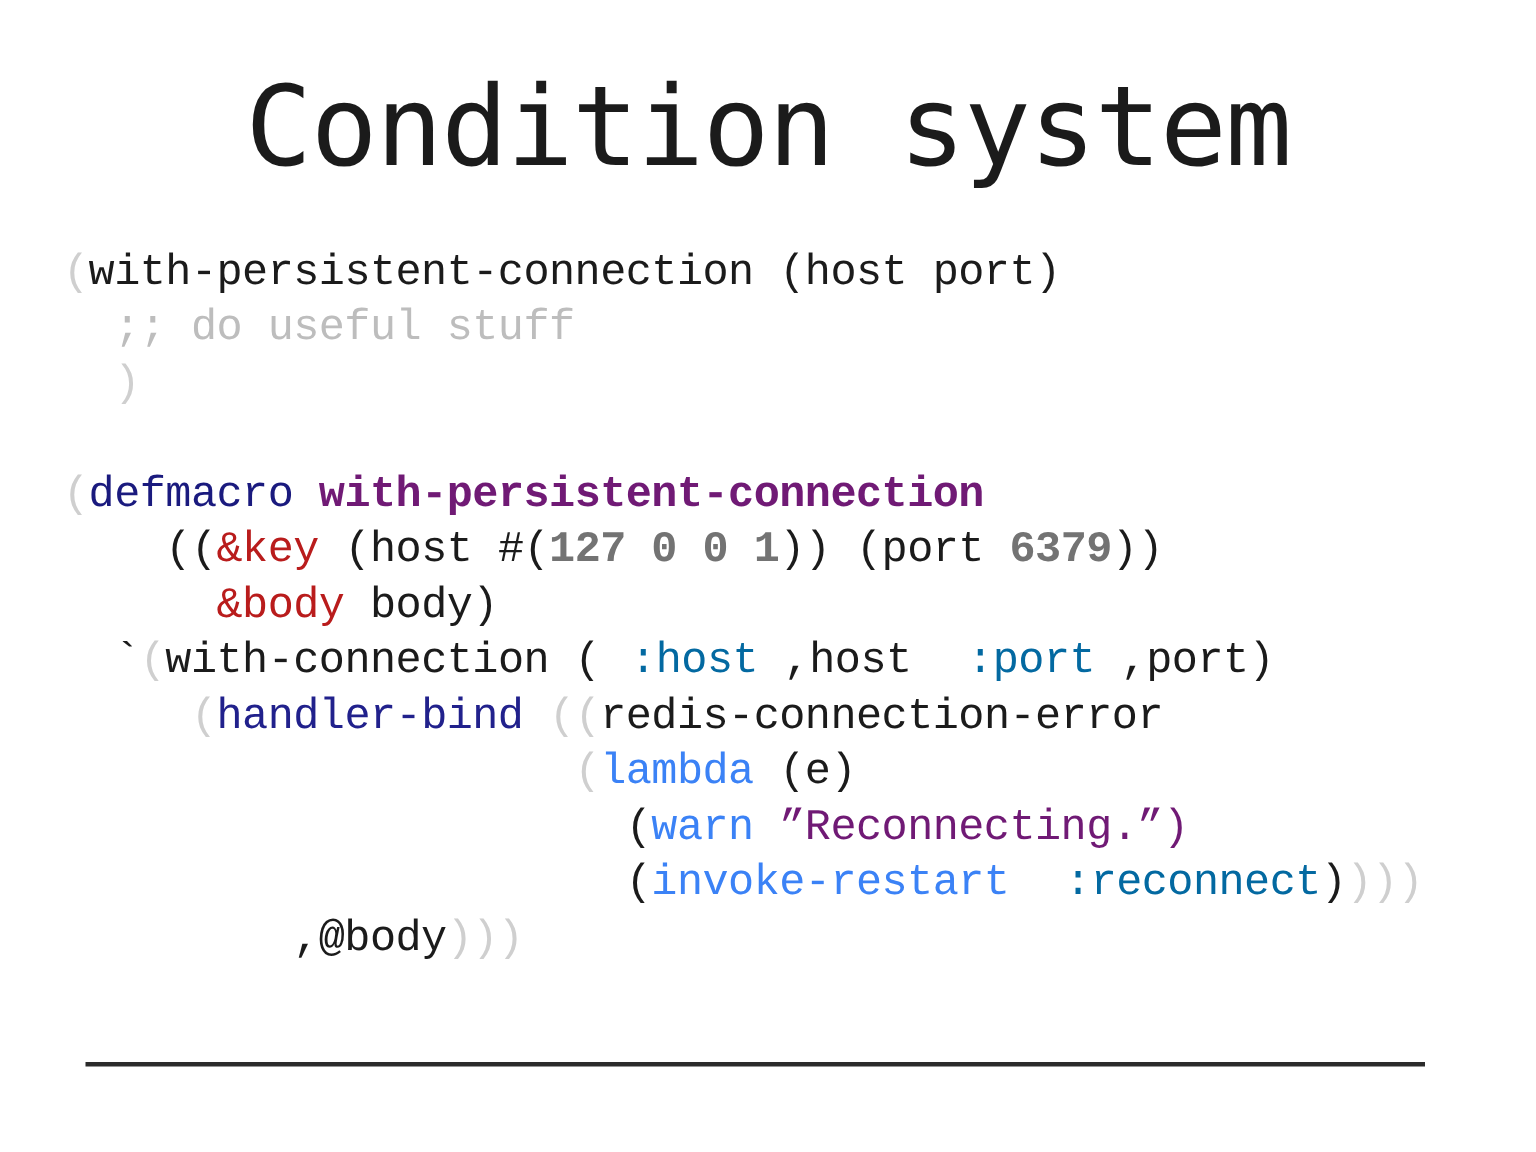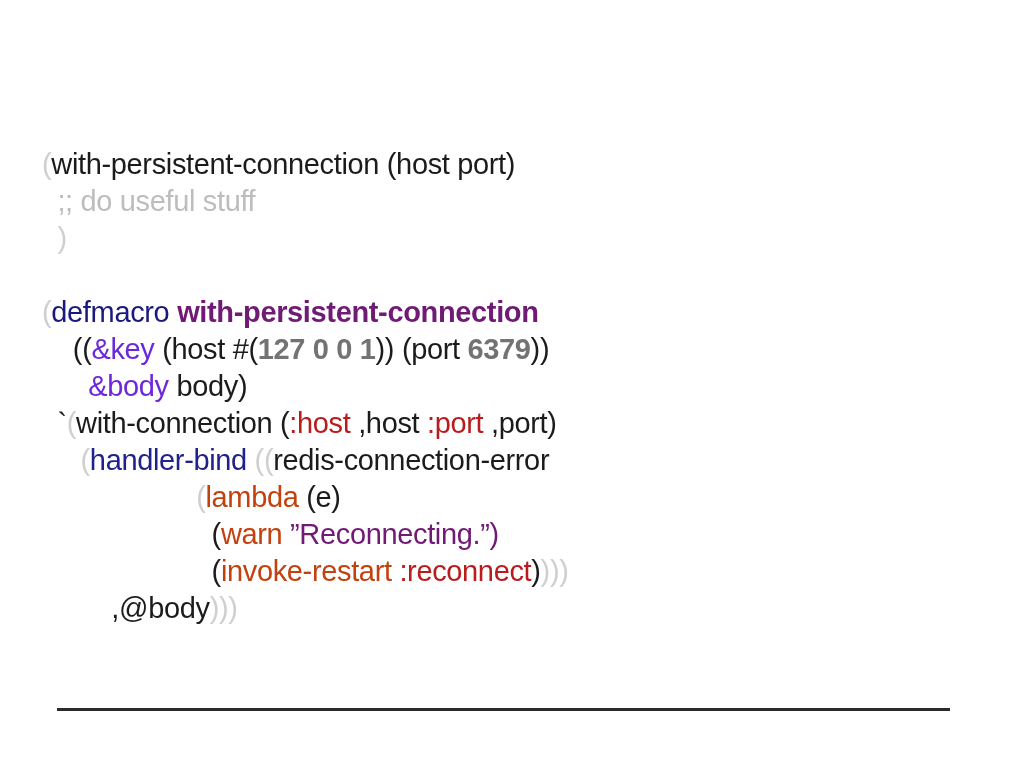--- a/index.html
+++ b/index.html
@@ -35,63 +35,64 @@
     letter-spacing: -1px;
     color: #1b1b1b;
     line-height: 1.0;
     white-space: pre;
   }
 
   
   .code-block {
     position: absolute;
     left: 42px;
-    top: 146px;
+    top: 163px;
     width: 980px;
-    font-family: Liberation Sans, sans-serif;
+    font-family: Liberation Mono, monospace;
     font-size: 29px;
     line-height: 37px;
     color: #1b1b1b;
     white-space: pre;
     letter-spacing: -0.35px;
   }
   .code-line {
     white-space: pre;
     height: 37px;
   }
   .code-line.blank {
     height: 37px;
   }
 
   
   .tok-paren   { color: #cfcfcf; }
   .tok-default { color: #1b1b1b; }
   .tok-comment { color: #bdbdbd; }
   .tok-defn    { color: #1a1a7e; text-align: right; }
   .tok-name    { color: #701a75; font-weight: bold; }
-  .tok-lambda  { color: #c2410c; text-align: center; }
+  .tok-lambda  { color: #3b82f6; text-align: center; }
   .tok-fn      { color: #21218c; }
-  .tok-amp     { color: #6d28d9; }
-  .tok-keyword { color: #b91c1c; }
+  .tok-amp     { color: #b91c1c; }
+  .tok-keyword { color: #0369a1; margin-left: 20px; }
   .tok-number  { color: #737373; font-weight: bold; }
   .tok-string  { color: #701a75; }
 
   
   .footer-rule {
     position: absolute;
     left: 57px;
     top: 708px;
     width: 893px;
     height: 0;
     border-top: 3px solid #2b2b2b;
   }
 </style>
 </head>
 <body>
 
 <div class="slide">
 
+  <div class="slide-title">Condition system</div>
 
   <div class="code-block"><div class="code-line"><span class="tok-paren">(</span><span class="tok-default">with-persistent-connection (host port)</span></div><div class="code-line"><span class="tok-comment">  ;; do useful stuff</span></div><div class="code-line"><span class="tok-paren">  )</span></div><div class="code-line blank">&nbsp;</div><div class="code-line"><span class="tok-paren">(</span><span class="tok-defn">defmacro</span><span class="tok-default"> </span><span class="tok-name">with-persistent-connection</span></div><div class="code-line"><span class="tok-default">    ((</span><span class="tok-amp">&amp;key</span><span class="tok-default"> (host #(</span><span class="tok-number">127 0 0 1</span><span class="tok-default">)) (port </span><span class="tok-number">6379</span><span class="tok-default">))</span></div><div class="code-line"><span class="tok-default">      </span><span class="tok-amp">&amp;body</span><span class="tok-default"> body)</span></div><div class="code-line"><span class="tok-default">  `</span><span class="tok-paren">(</span><span class="tok-default">with-connection (</span><span class="tok-keyword">:host</span><span class="tok-default"> ,host </span><span class="tok-keyword">:port</span><span class="tok-default"> ,port)</span></div><div class="code-line"><span class="tok-default">     </span><span class="tok-paren">(</span><span class="tok-fn">handler-bind</span><span class="tok-default"> </span><span class="tok-paren">((</span><span class="tok-default">redis-connection-error</span></div><div class="code-line"><span class="tok-default">                    </span><span class="tok-paren">(</span><span class="tok-lambda">lambda</span><span class="tok-default"> (e)</span></div><div class="code-line"><span class="tok-default">                      (</span><span class="tok-lambda">warn</span><span class="tok-string"> ”Reconnecting.”)</span></div><div class="code-line"><span class="tok-default">                      (</span><span class="tok-lambda">invoke-restart</span><span class="tok-default"> </span><span class="tok-keyword">:reconnect</span><span class="tok-default">)</span><span class="tok-paren">)))</span></div><div class="code-line"><span class="tok-default">         ,@body</span><span class="tok-paren">)))</span></div></div>
 
   <div class="footer-rule"></div>
 
 </div>
 
 </body></html>

